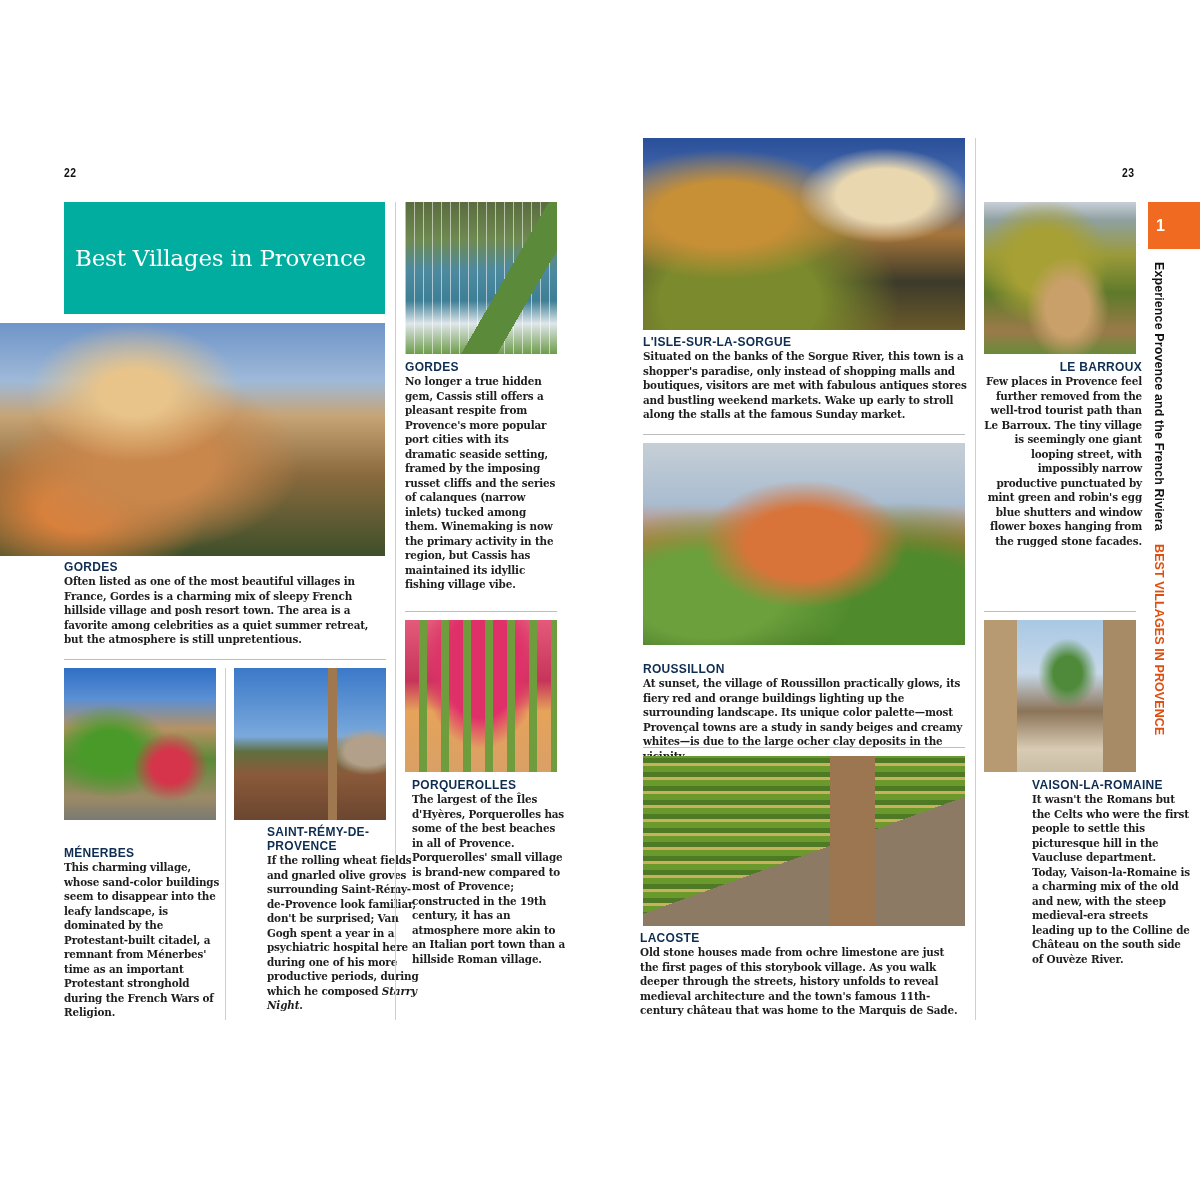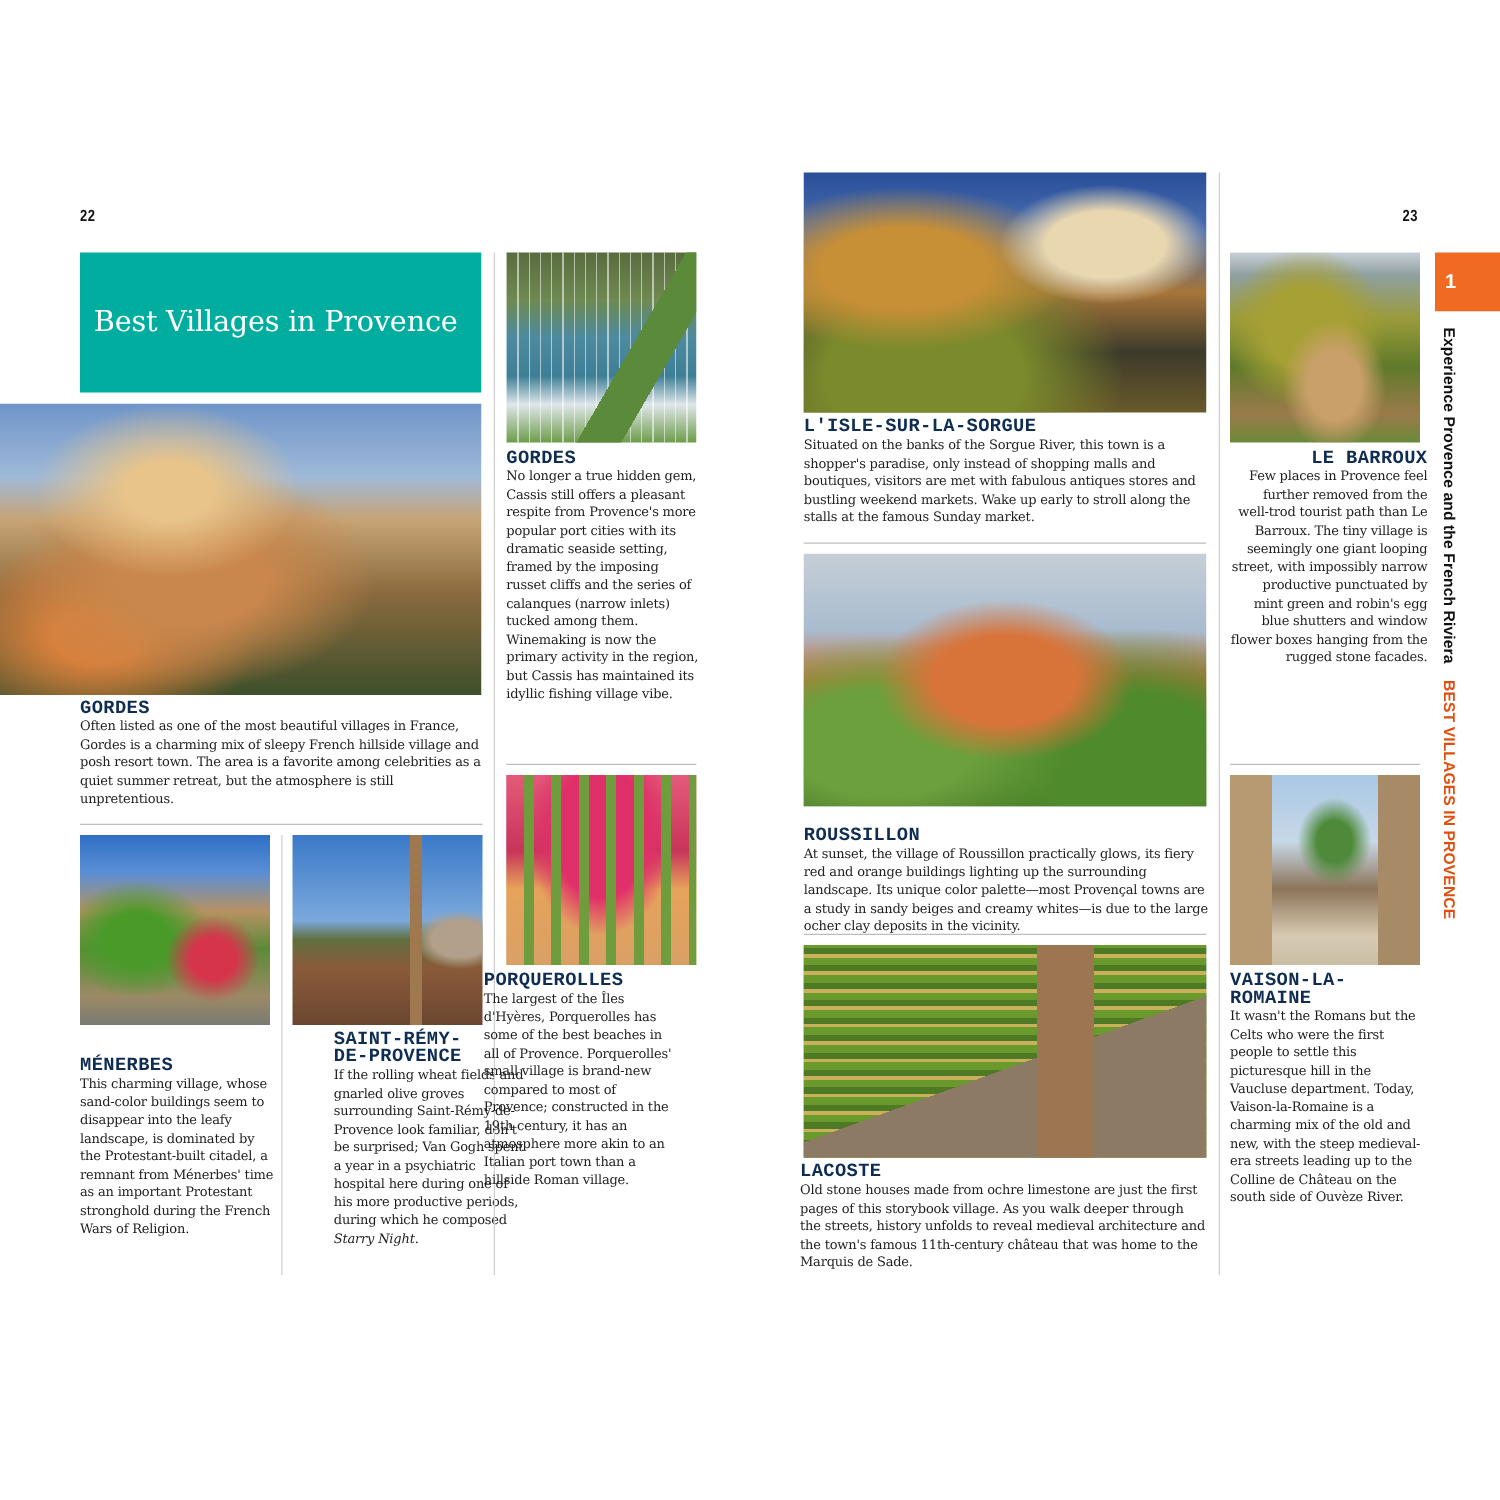--- a/index.html
+++ b/index.html
@@ -4,22 +4,22 @@
 <style>
   html, body { margin:0; padding:0; }
   body { width:1200px; height:1200px; background:#ffffff; position:relative; overflow:hidden;
          font-family:"DejaVu Serif", serif; color:#1e1e1e; }
   .abs { position:absolute; }
   .pagenum { font-family:"Liberation Sans", sans-serif; font-weight:bold; font-size:13px; color:#111;
              transform:scaleX(0.8); transform-origin:left top; letter-spacing:0.5px; }
   .title-box { background:#00ad9f; color:#fff; display:flex; align-items:center; }
   .title-box span { font-family:"DejaVu Serif", serif; font-size:23px; font-weight:normal; padding-left:11px; letter-spacing:-0.2px; }
   .photo { overflow:hidden; }
-  .head { font-family:Liberation Mono, monospace; font-weight:bold; font-size:15px; color:#0f2d52; letter-spacing:0.3px; line-height:14px; }
-  .body { font-family:"DejaVu Serif", serif; font-size:10.4px; line-height:14.5px; color:#1e1e1e; letter-spacing:-0.15px; }
+  .head { font-family:Liberation Sans, sans-serif; font-weight:bold; font-size:12px; color:#0f2d52; letter-spacing:0.3px; line-height:14px; }
+  .body { font-family:"DejaVu Serif", serif; font-size:10.4px; line-height:14.5px; color:#1e1e1e; letter-spacing:-0.15px;font-weight:bold; }
   .vrule { background:#cfcfcf; width:1px; }
   .hrule { background:#bdbdbd; height:1px; }
   .tab-num { background:#f06a22; color:#fff; font-family:"Liberation Sans", sans-serif; font-weight:bold; font-size:16px;
              display:flex; align-items:center; padding-left:8px; box-sizing:border-box; }
   .vtext { writing-mode:vertical-rl; font-family:"Liberation Sans", sans-serif; font-weight:bold; font-size:12.5px; white-space:nowrap;
            letter-spacing:0.1px; }
   .vtext .dark { color:#111; }
   .vtext .accent { color:#e04e0f; margin-top:10px; display:inline-block; }
 
   
@@ -103,21 +103,21 @@
 
 <div class="abs photo ph-cassis" style="left:405px; top:202px; width:152px; height:152px;" title="cassis-harbor-sailboats-photo"></div>
 <div class="abs" style="left:405px; top:360px; width:156px;">
   <div class="head">GORDES</div>
   <div class="body">No longer a true hidden gem, Cassis still offers a pleasant respite from Provence's more popular port cities with its dramatic seaside setting, framed by the imposing russet cliffs and the series of calanques (narrow inlets) tucked among them. Winemaking is now the primary activity in the region, but Cassis has maintained its idyllic fishing village vibe.</div>
 </div>
 
 <div class="abs hrule" style="left:405px; top:611px; width:152px;"></div>
 
 <div class="abs photo ph-porq" style="left:405px; top:620px; width:152px; height:152px;" title="porquerolles-bougainvillea-photo"></div>
-<div class="abs" style="left:387px; top:778px; width:156px;">
+<div class="abs" style="left:412px; top:778px; width:156px;">
   <div class="head">PORQUEROLLES</div>
   <div class="body">The largest of the Îles d'Hyères, Porquerolles has some of the best beaches in all of Provence. Porquerolles' small village is brand-new compared to most of Provence; constructed in the 19th century, it has an atmosphere more akin to an Italian port town than a hillside Roman village.</div>
 </div>
 
 <div class="abs pagenum" style="left:1122px; top:165px;">23</div>
 
 <div class="abs photo ph-isle" style="left:643px; top:138px; width:322px; height:192px;" title="isle-sur-la-sorgue-river-night-photo"></div>
 <div class="abs" style="left:643px; top:335px; width:325px;">
   <div class="head">L'ISLE-SUR-LA-SORGUE</div>
   <div class="body">Situated on the banks of the Sorgue River, this town is a shopper's paradise, only instead of shopping malls and boutiques, visitors are met with fabulous antiques stores and bustling weekend markets. Wake up early to stroll along the stalls at the famous Sunday market.</div>
@@ -143,21 +143,21 @@
 
 <div class="abs photo ph-barroux" style="left:984px; top:202px; width:152px; height:152px;" title="le-barroux-aerial-photo"></div>
 <div class="abs" style="left:984px; top:360px; width:158px;text-align:right;">
   <div class="head">LE BARROUX</div>
   <div class="body">Few places in Provence feel further removed from the well-trod tourist path than Le Barroux. The tiny village is seemingly one giant looping street, with impossibly narrow productive punctuated by mint green and robin's egg blue shutters and window flower boxes hanging from the rugged stone facades.</div>
 </div>
 
 <div class="abs hrule" style="left:984px; top:611px; width:152px;"></div>
 
 <div class="abs photo ph-vaison" style="left:984px; top:620px; width:152px; height:152px;" title="vaison-la-romaine-street-photo"></div>
-<div class="abs" style="left:984px; top:778px; width:158px;">
+<div class="abs" style="left:1032px; top:778px; width:158px;">
   <div class="head">VAISON-LA-ROMAINE</div>
   <div class="body">It wasn't the Romans but the Celts who were the first people to settle this picturesque hill in the Vaucluse department. Today, Vaison-la-Romaine is a charming mix of the old and new, with the steep medieval-era streets leading up to the Colline de Château on the south side of Ouvèze River.</div>
 </div>
 
 <div class="abs tab-num" style="left:1148px; top:202px; width:52px; height:47px;">
   <span>1</span>
 </div>
 <div class="abs vtext" style="left:1152px; top:262px;">
   <span class="dark">Experience Provence and the French Riviera</span>
   <span class="accent">BEST VILLAGES IN PROVENCE</span>

